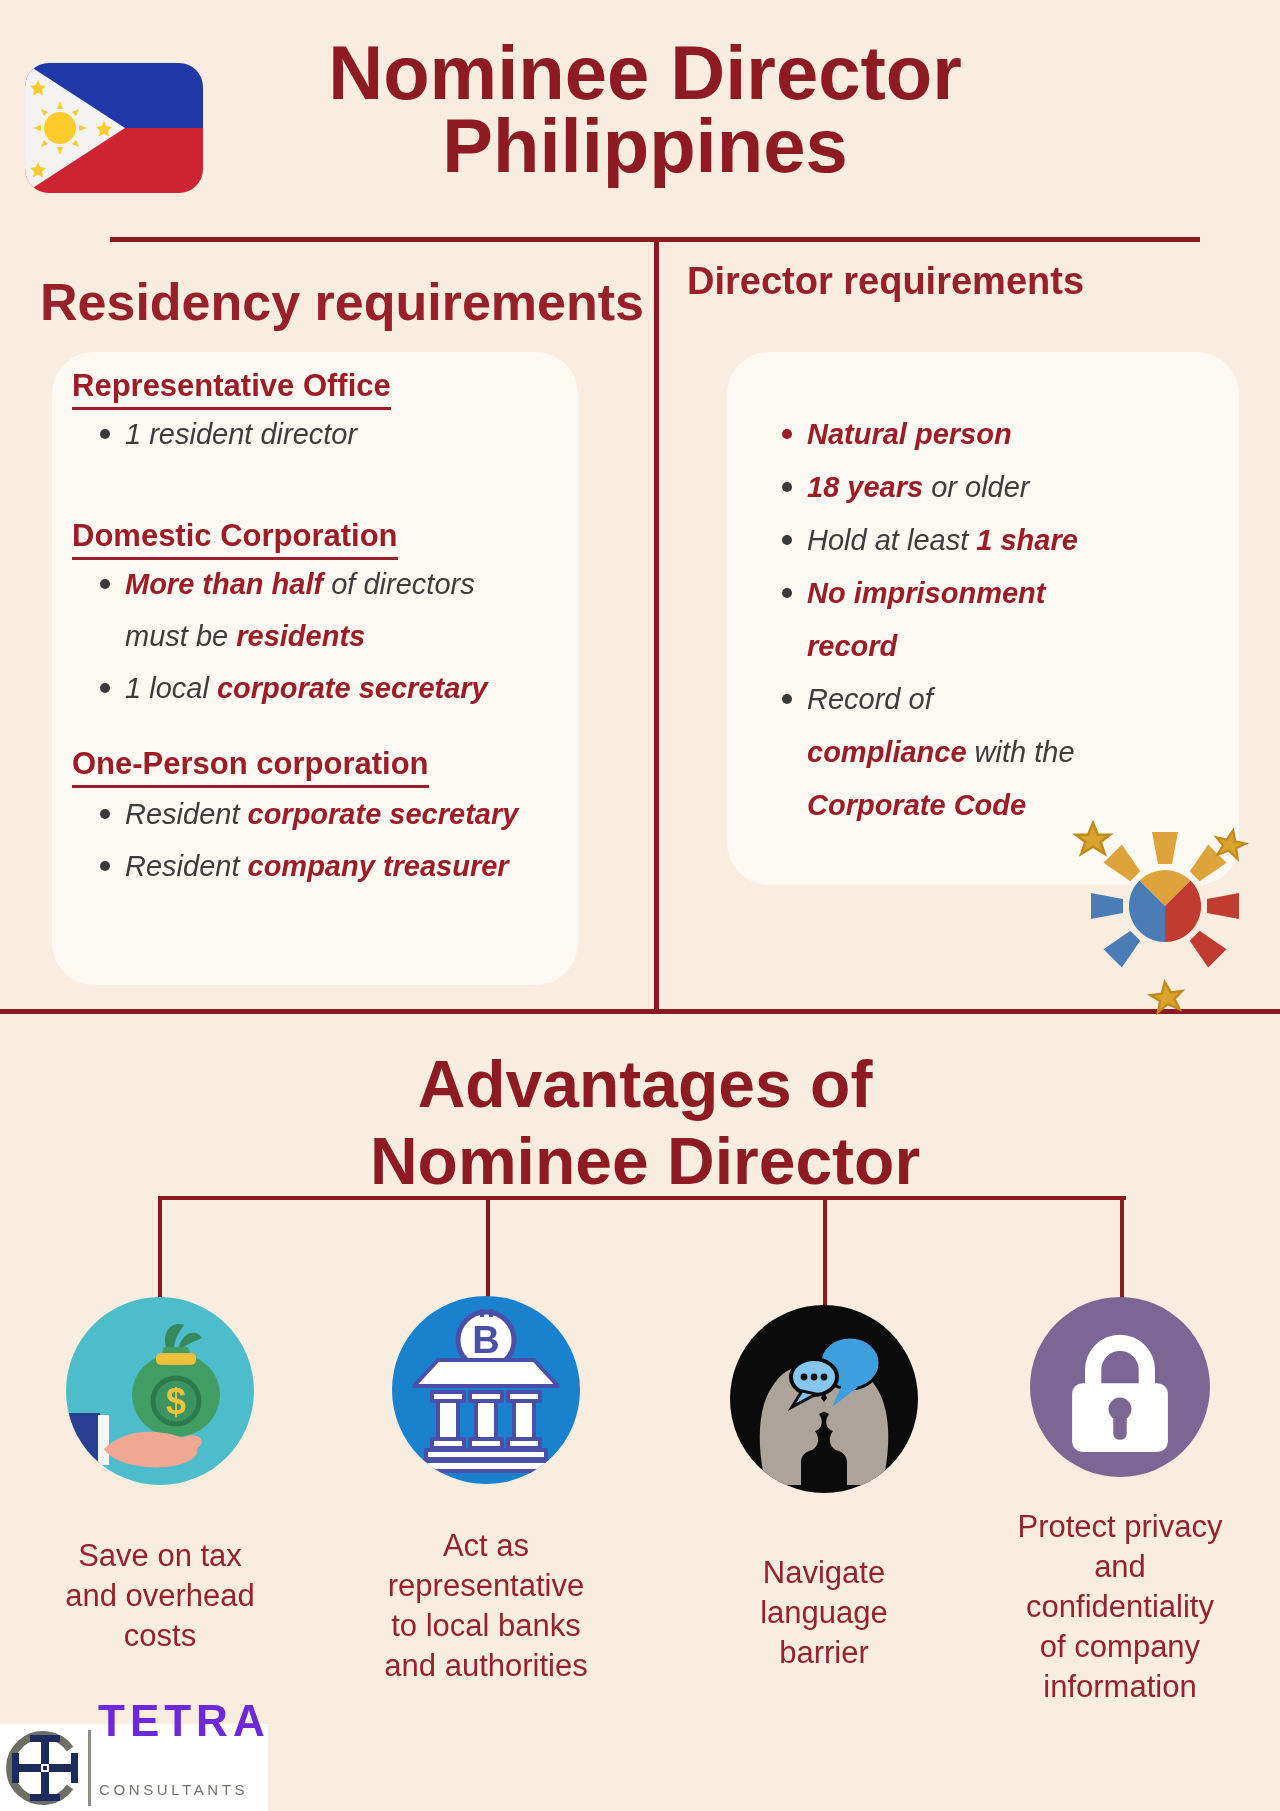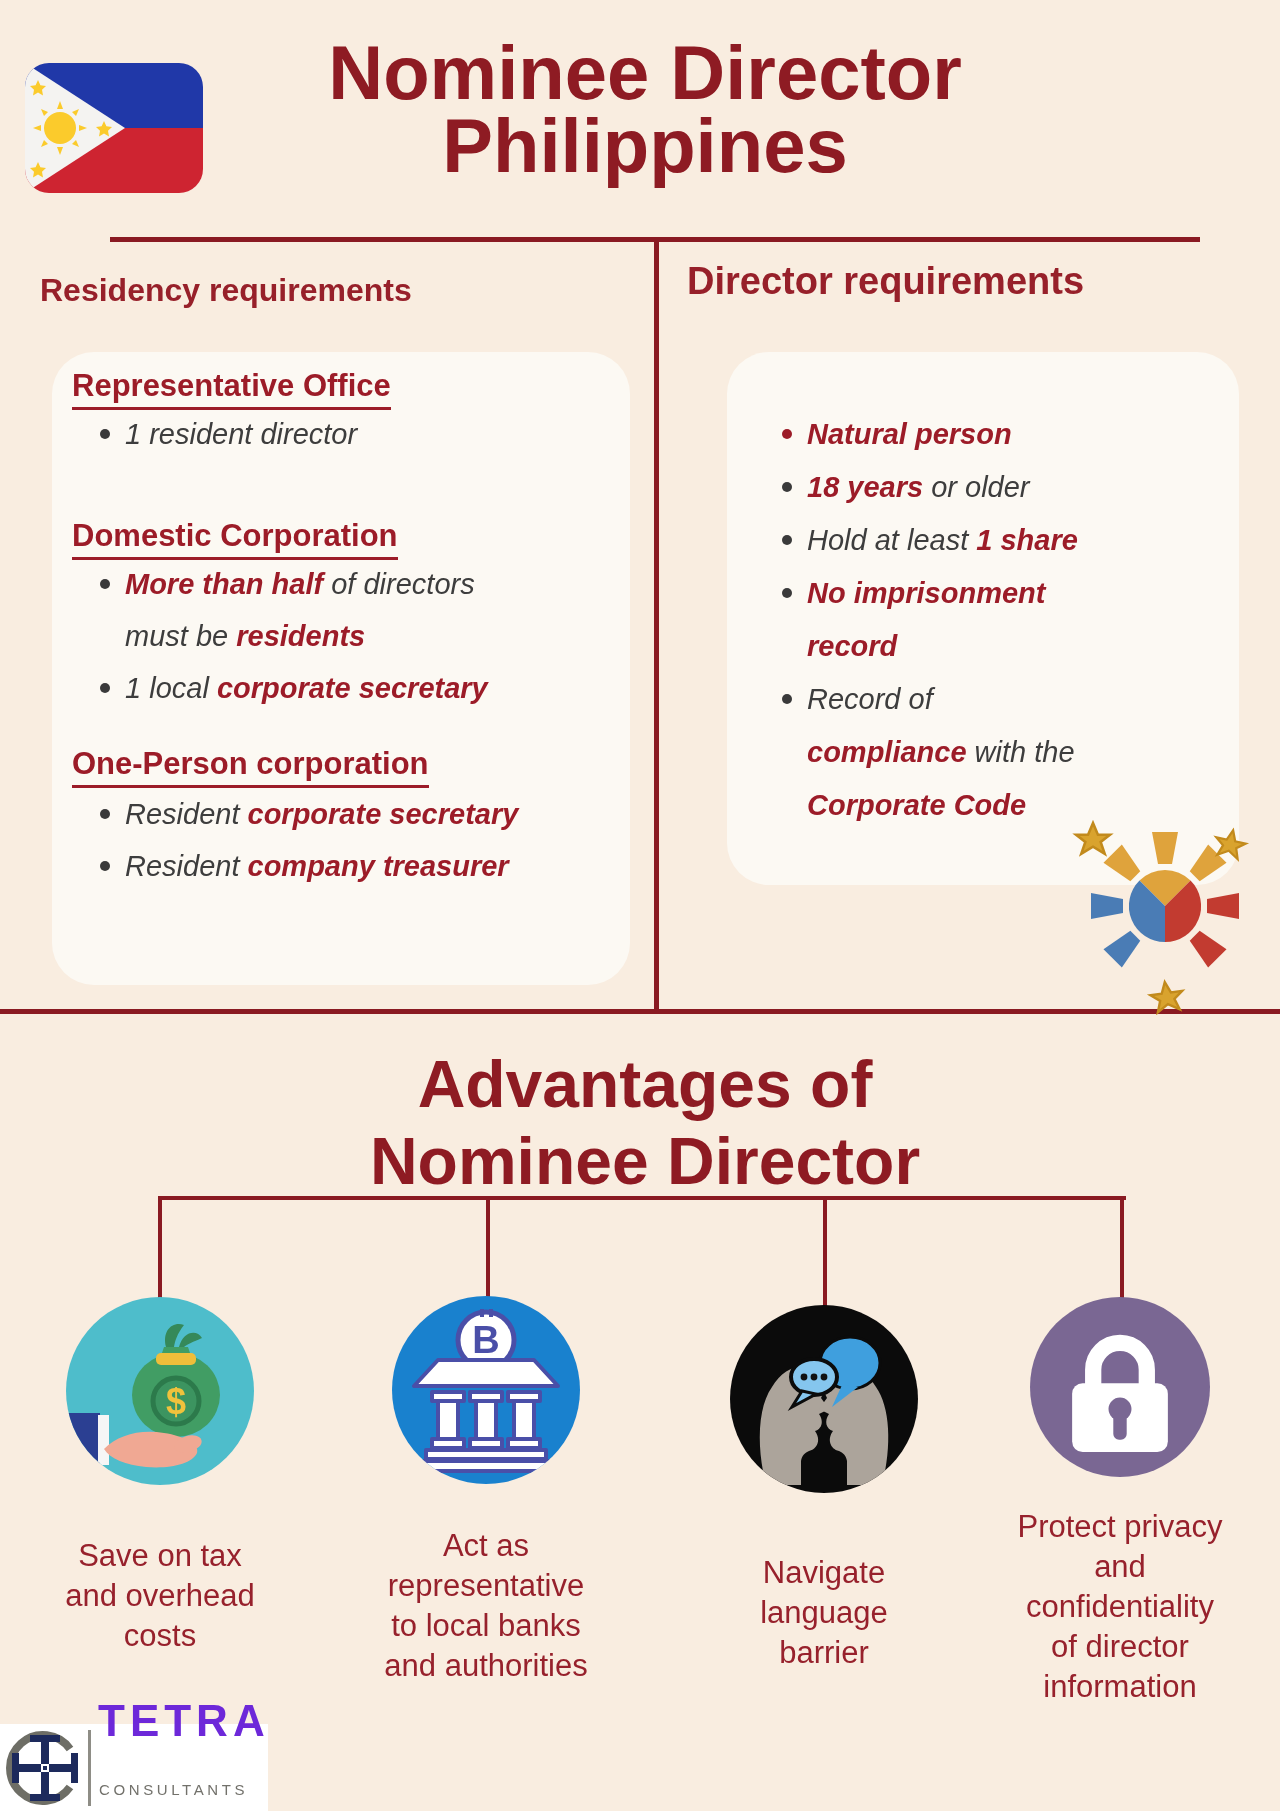--- a/index.html
+++ b/index.html
@@ -14,25 +14,25 @@
     left:10px; top:36px; width:1270px; text-align:center;
     color:#8E1B23; font-weight:bold; font-size:76px; line-height:73px;
     letter-spacing:0px;
   }
   .rule{background:#8A1A22;}
   .rule-top{left:110px; top:237px; width:1090px; height:5px;}
   .v-divider{left:654px; top:237px; width:5px; height:777px;}
   .rule-mid{left:0; top:1009px; width:1280px; height:5px;}
   
   .col-heading{color:#97202A; font-weight:bold; white-space:nowrap;}
-  .heading-left{left:40px; top:272px; font-size:32px;}
+  .heading-left{left:40px; top:272px; font-size:52px;}
   .heading-right{left:687px; top:260px; font-size:38px;}
   
   .card{background:#FCF9F3; border-radius:42px;}
-  .card-left{left:52px; top:352px; width:578px; height:633px;}
+  .card-left{left:52px; top:352px; width:526px; height:633px;}
   .card-right{left:727px; top:352px; width:512px; height:533px;}
   .card h3{
     margin:0 0 0 20px; font-size:31px; line-height:40px; font-weight:bold;
     color:#9C1C28;
   }
   .card h3 .ul-span{border-bottom:3px solid #9C1C28; padding-bottom:4px;}
   .card h3.s1{margin-top:14px;} .card h3.s2{margin-top:56px;} .card h3.s3{margin-top:30px;}
   .card ul{list-style:none; margin:2px 0 0 0; padding:0;}
   .card-left ul.g3{margin-top:4px;}
   .card li{
@@ -312,21 +312,21 @@
   </div>
   <div class="abs caption cap3">
     <div>Navigate</div>
     <div>language</div>
     <div>barrier</div>
   </div>
   <div class="abs caption cap4">
     <div>Protect privacy</div>
     <div>and</div>
     <div>confidentiality</div>
-    <div>of director</div>
+    <div>of company</div>
     <div>information</div>
   </div>
 
   <div class="abs footer-box">
     <svg class="abs" style="left:6px; top:5px;" width="78" height="78" viewBox="0 0 78 78">
       <path d="M 64,20 A 33,33 0 1 0 64,58" fill="none" stroke="#6E6E66" stroke-width="8"></path>
       <g fill="#1D2A5C">
         <rect x="35" y="10" width="8" height="58"></rect>
         <rect x="10" y="35" width="58" height="8"></rect>
         <rect x="24" y="6" width="30" height="7"></rect>

